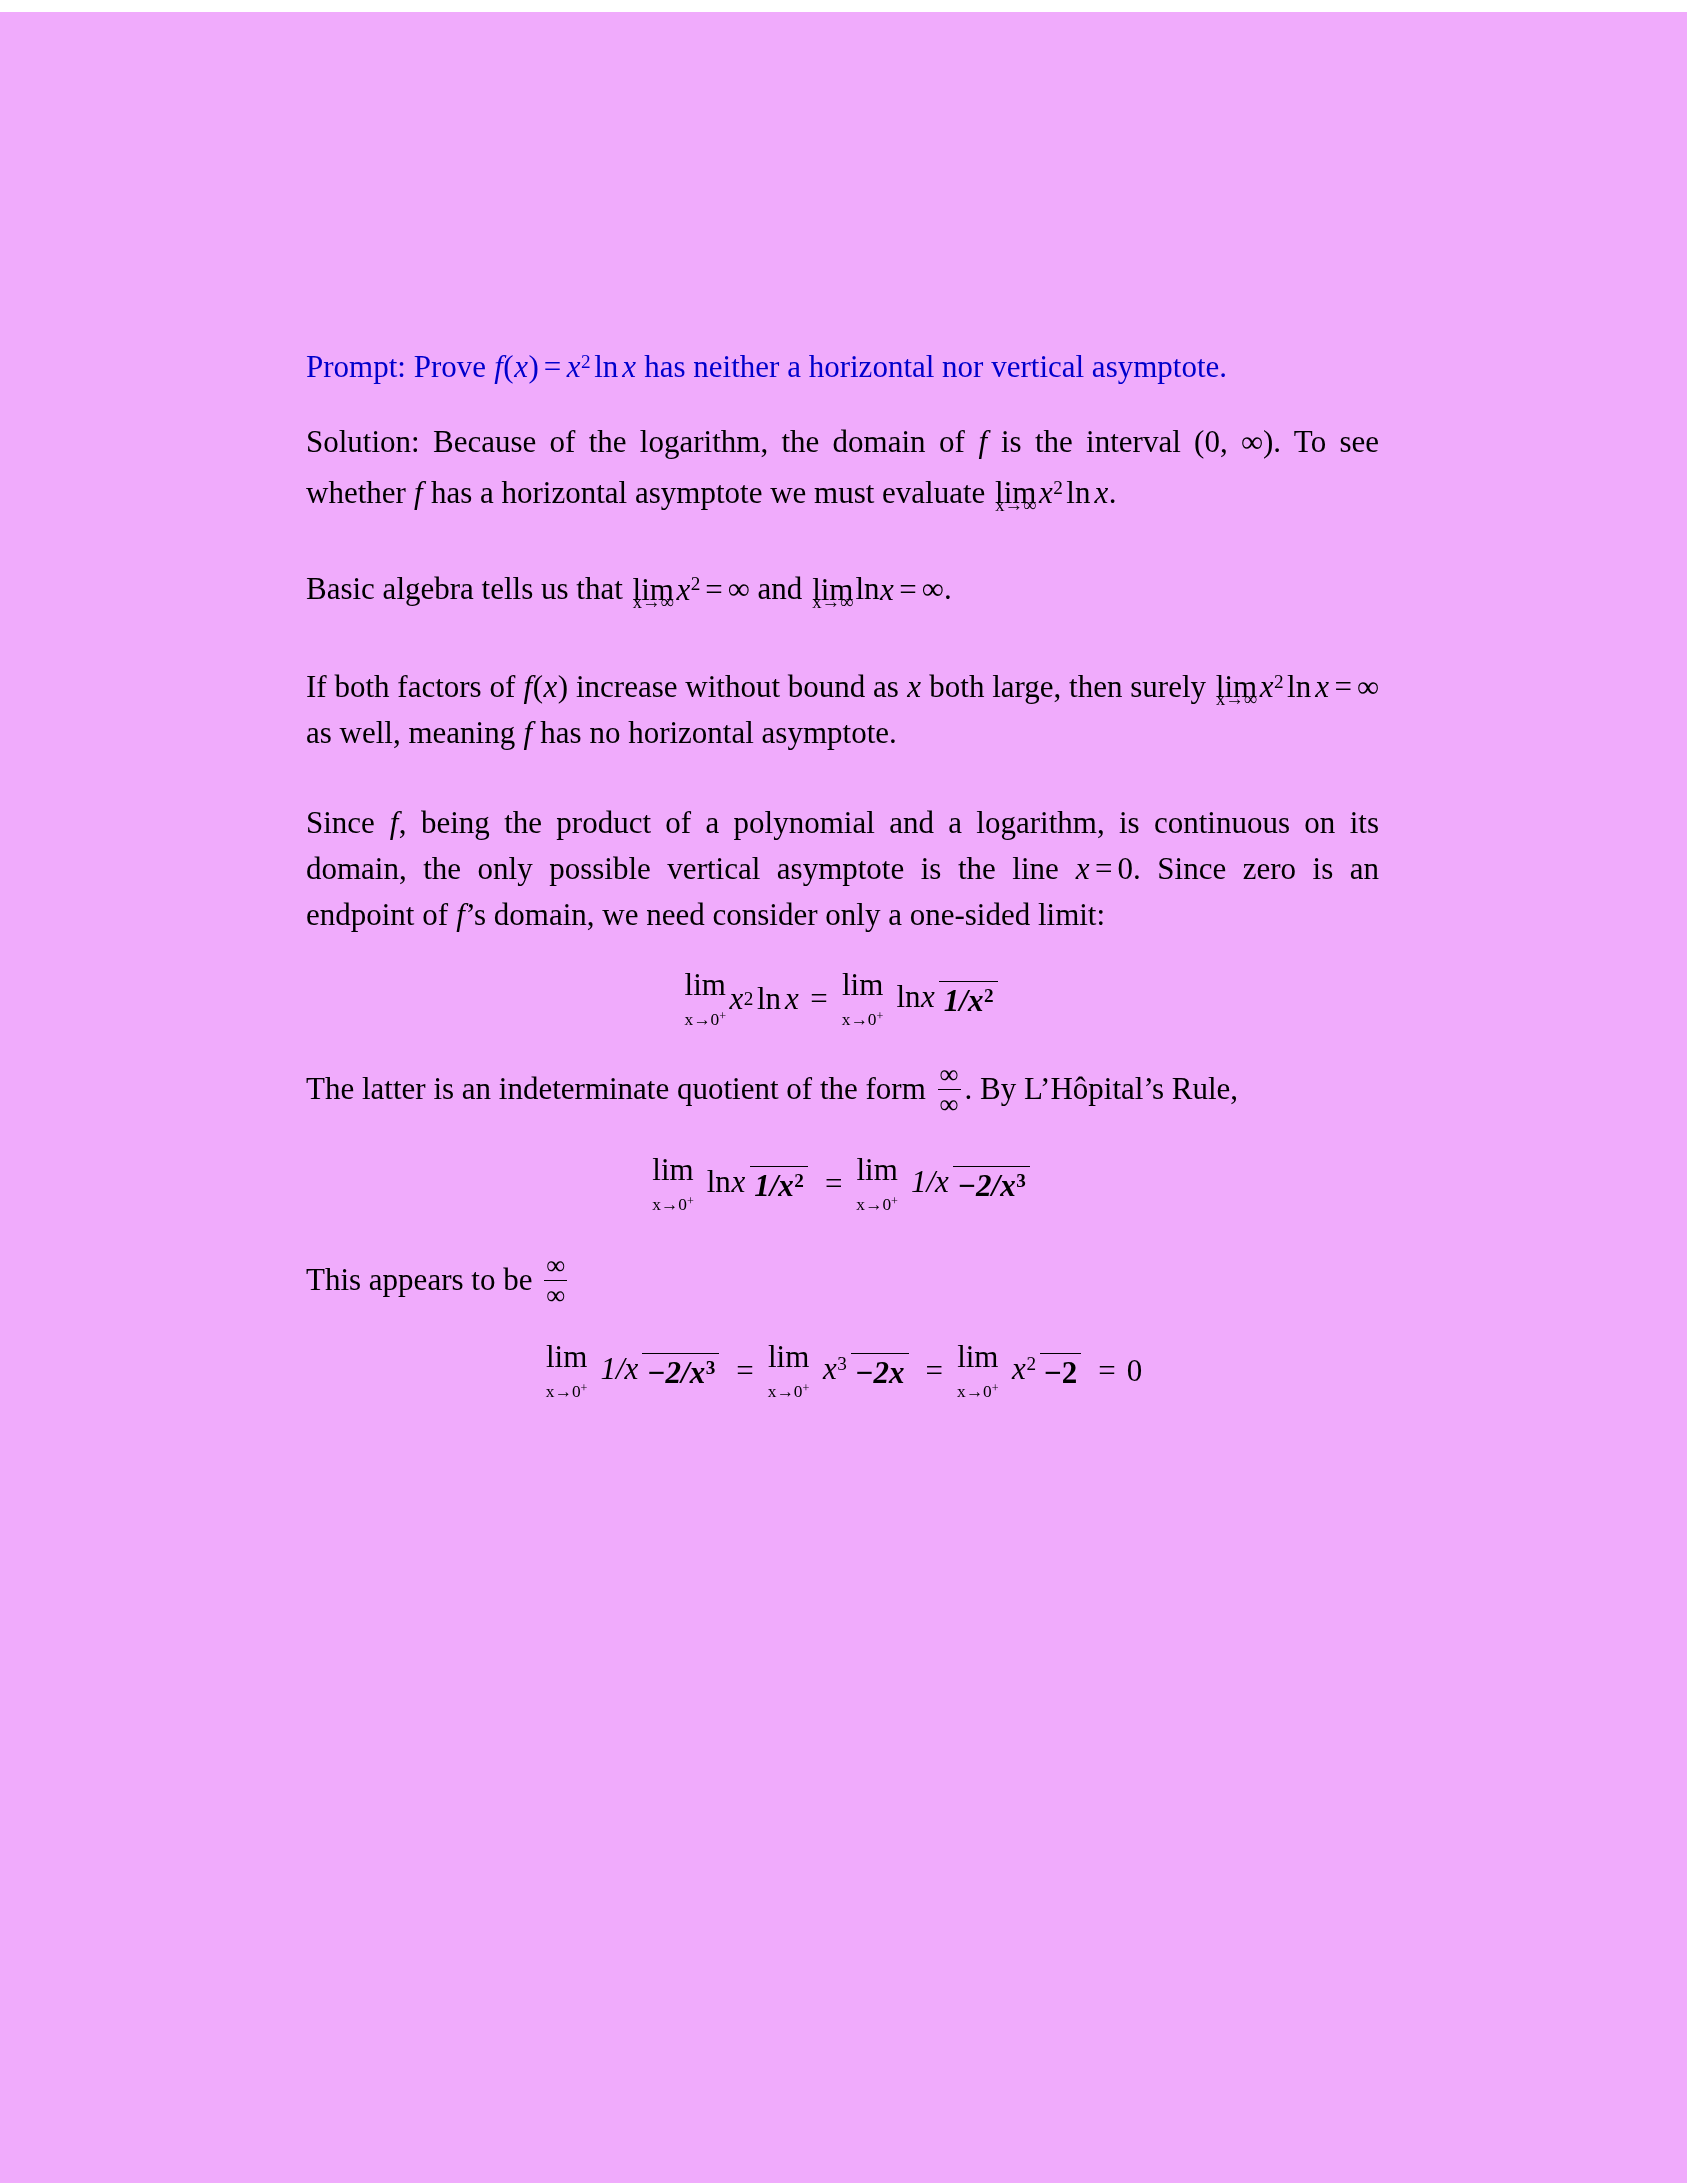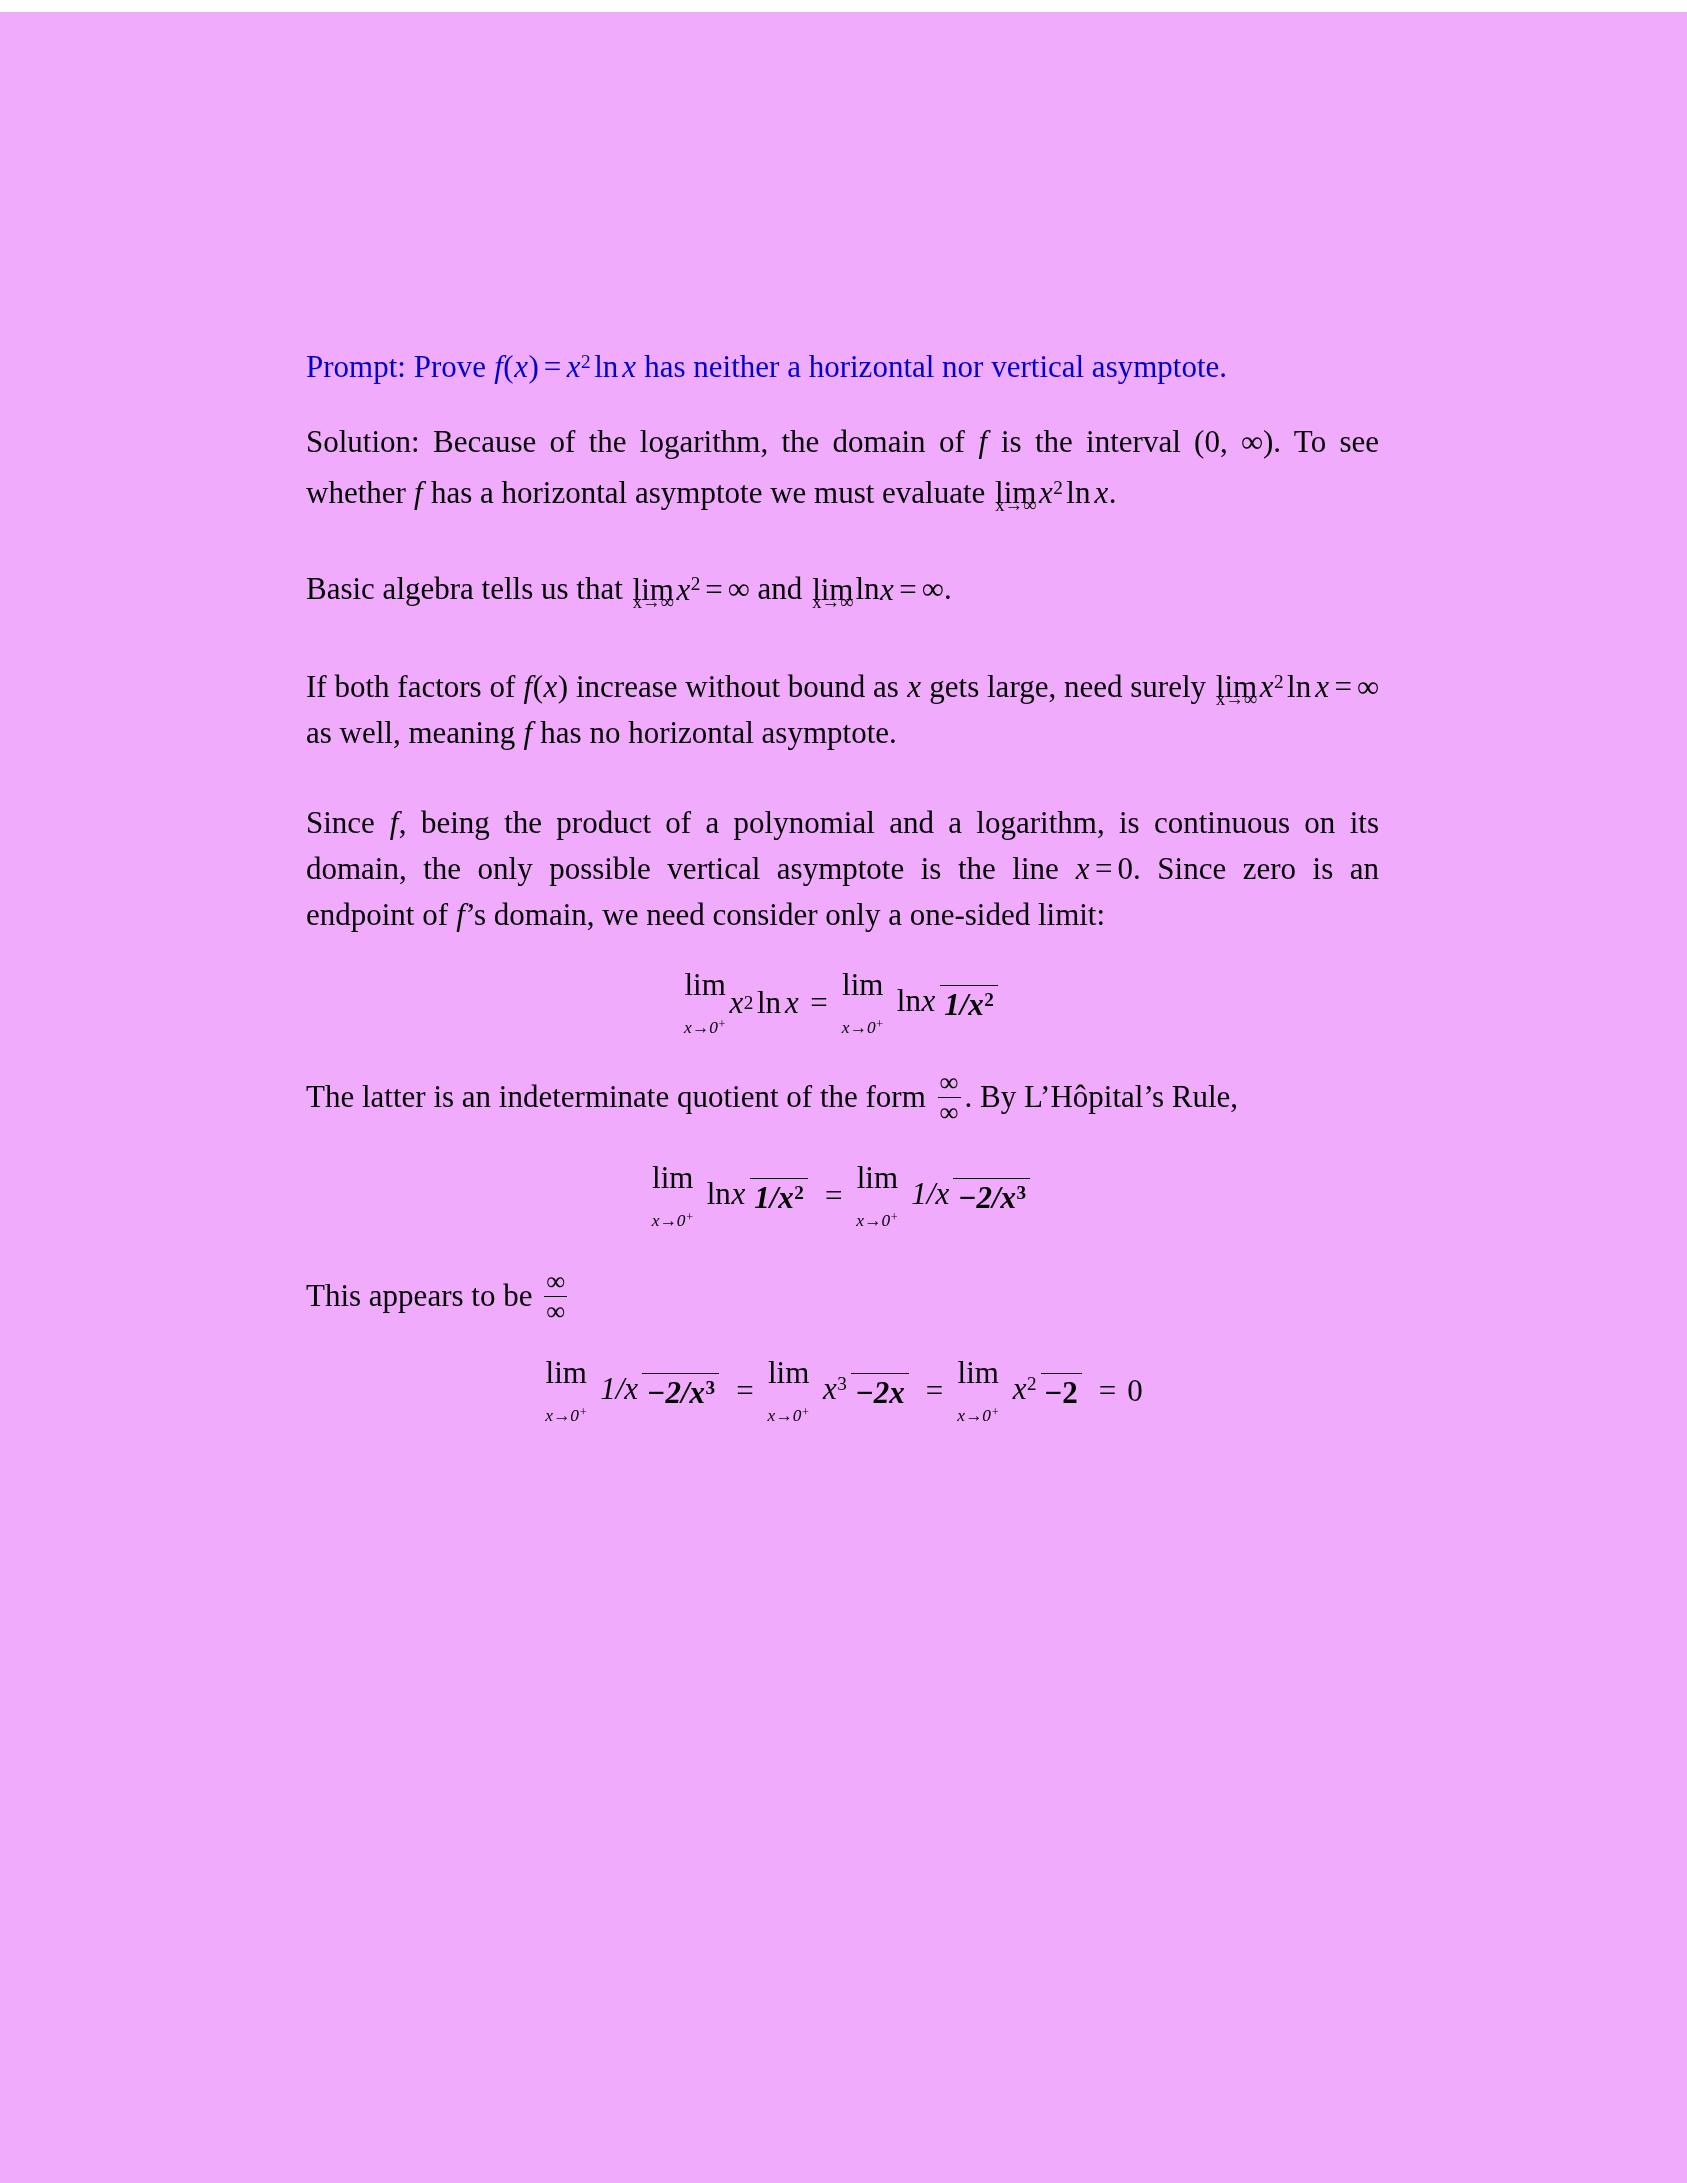--- a/index.html
+++ b/index.html
@@ -139,23 +139,22 @@
     display: inline-flex;
     flex-direction: column;
     align-items: center;
     margin: 0 3px;
     font-style: normal;
   }
   .limblock .lm { line-height: 1; }
   .limblock .ls {
     font-size: 0.56em;
     line-height: 1;
-    margin-top: 18px;
+    margin-top: 10px;
     white-space: nowrap;
-    font-style: italic;
   }
   .plus-sup { font-size: 0.7em; vertical-align: 0.45em; }
 </style>
 </head>
 <body>
 
 <div class="page">
   <div class="column">
 
     <p class="para prompt lastline-left">
@@ -188,21 +187,21 @@
       <span class="limop"><span class="lim-main">lim</span><span class="lim-sub">x→∞</span></span><span class="mr">ln</span><span class="mi">x</span><span class="op">=</span><span class="inf">∞</span><span>.</span>
     </p>
 
     <div class="gap-c"></div>
 
     <p class="para lastline-left">
       <span>If both factors of</span>
       <span class="mi">f</span><span class="mr">(</span><span class="mi">x</span><span class="mr">)</span>
       <span>increase without bound as</span>
       <span class="mi">x</span>
-      <span>gets large, need surely</span>
+      <span>both large, then surely</span>
       <span class="limop"><span class="lim-main">lim</span><span class="lim-sub">x→∞</span></span><span class="mi">x</span><span class="sup-r">2</span><span class="mr opn">ln</span><span class="mi">x</span><span class="op">=</span><span class="inf">∞</span>
       <span>as well, meaning</span>
       <span class="mi">f</span>
       <span>has no horizontal asymptote.</span>
     </p>
 
     <div class="gap-d"></div>
 
     <p class="para lastline-left">
       <span>Since</span>

